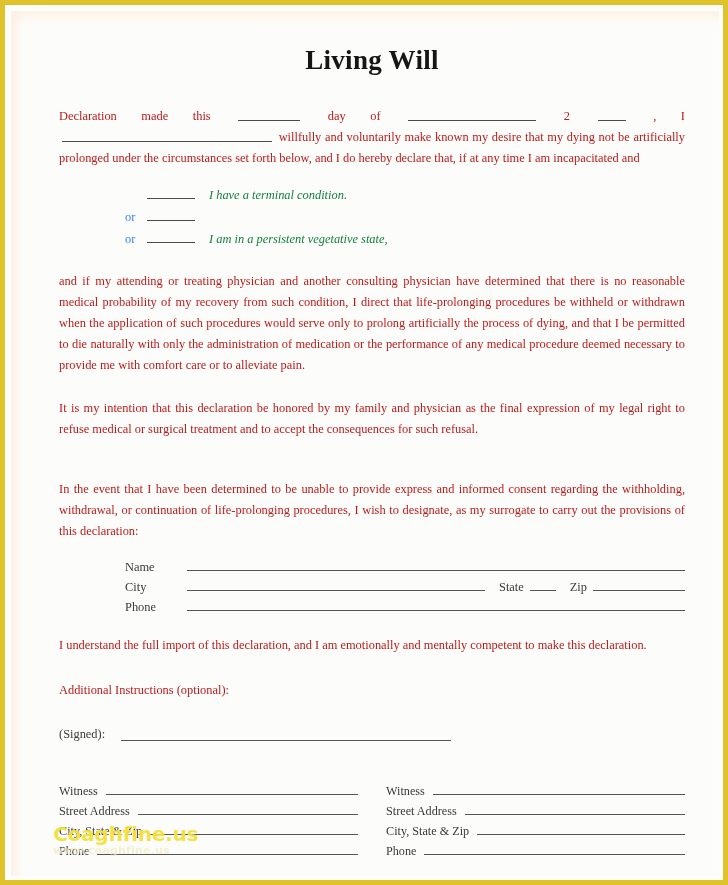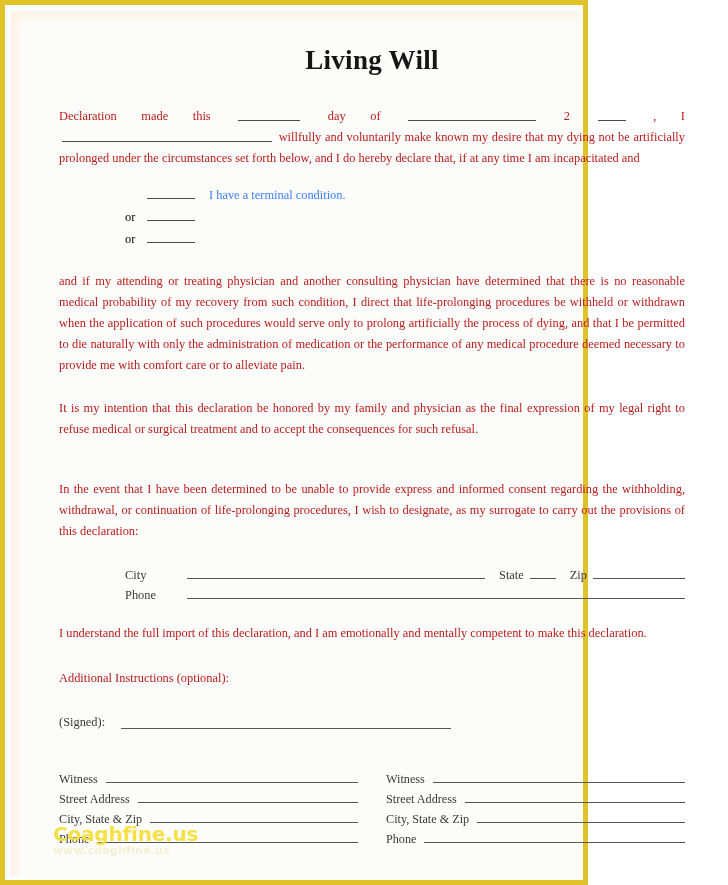--- a/index.html
+++ b/index.html
@@ -12,21 +12,21 @@
     height: 885px;
     background: #ffffff;
     font-family: "Liberation Serif", "DejaVu Serif", serif;
     overflow: hidden;
   }
 
   
   #page-frame {
     position: relative;
     box-sizing: border-box;
-    width: 588px;
+    width: 728px;
     height: 885px;
     border: 5px solid #e0c22a;
     background: #fdfdfb;
   }
   #page-sheet {
     position: absolute;
     left: 6px;
     top: 6px;
     right: 4px;
     bottom: 4px;
@@ -99,30 +99,30 @@
   .option-row {
     display: flex;
     align-items: baseline;
     font-size: 12.4px;
     line-height: 20px;
     margin-bottom: 2px;
   }
   .option-or {
     width: 22px;
     flex: 0 0 22px;
-    color: #000000;
+    color: #3b82f6;
   }
   .option-blank {
     flex: 0 0 48px;
     width: 48px;
     border-bottom: 1.4px solid #4a4a4a;
     height: 11px;
     margin-right: 14px;
   }
-  .option-text { color: #3b82f6; white-space: nowrap; }
+  .option-text { color: #15803d; white-space: nowrap; font-style: italic; }
 
   
   .field-block {
     margin: 12px 0 18px 0;
     padding-left: 66px;
   }
   .field-row {
     display: flex;
     align-items: baseline;
     font-size: 12.4px;
@@ -136,21 +136,20 @@
   }
   .field-rule {
     flex: 1 1 auto;
     border-bottom: 1.4px solid #555;
     height: 12px;
   }
   .field-row .sub-label {
     flex: 0 0 auto;
     padding: 0 6px 0 14px;
     color: #3a3a3a;
-    margin-top: 8px;
   }
   .rule-state { flex: 0 0 26px; width: 26px; border-bottom: 1.4px solid #555; height: 12px; }
   .rule-zip   { flex: 0 0 92px; width: 92px; border-bottom: 1.4px solid #555; height: 12px; }
   .rule-city  { flex: 1 1 auto; border-bottom: 1.4px solid #555; height: 12px; }
 
   
   .signed-row {
     display: flex;
     align-items: center;
     font-size: 12.4px;
@@ -249,30 +248,35 @@
           <span class="option-blank"></span>
           <span class="option-text">I have a terminal condition.</span>
         </div>
         <div class="option-row">
           <span class="option-or">or</span>
           <span class="option-blank"></span>
         </div>
         <div class="option-row">
           <span class="option-or">or</span>
           <span class="option-blank"></span>
+          <span class="option-text">I am in a persistent vegetative state,</span>
         </div>
       </div>
 
       <p class="para">and if my attending or treating physician and another consulting physician have determined that there is no reasonable medical probability of my recovery from such condition, I direct that life-prolonging procedures be withheld or withdrawn when the application of such procedures would serve only to prolong artificially the process of dying, and that I be permitted to die naturally with only the administration of medication or the performance of any medical procedure deemed necessary to provide me with comfort care or to alleviate pain.</p>
 
       <p class="para" style="margin-top:22px;">It is my intention that this declaration be honored by my family and physician as the final expression of my legal right to refuse medical or surgical treatment and to accept the consequences for such refusal.</p>
 
       <p class="para" style="margin-top:39px;">In the event that I have been determined to be unable to provide express and informed consent regarding the withholding, withdrawal, or continuation of life-prolonging procedures, I wish to designate, as my surrogate to carry out the provisions of this declaration:</p>
 
       <div class="field-block">
+        <div class="field-row">
+          <span class="field-label">Name</span>
+          <span class="field-rule"></span>
+        </div>
         <div class="field-row">
           <span class="field-label">City</span>
           <span class="rule-city"></span>
           <span class="sub-label">State</span>
           <span class="rule-state"></span>
           <span class="sub-label">Zip</span>
           <span class="rule-zip"></span>
         </div>
         <div class="field-row">
           <span class="field-label">Phone</span>

